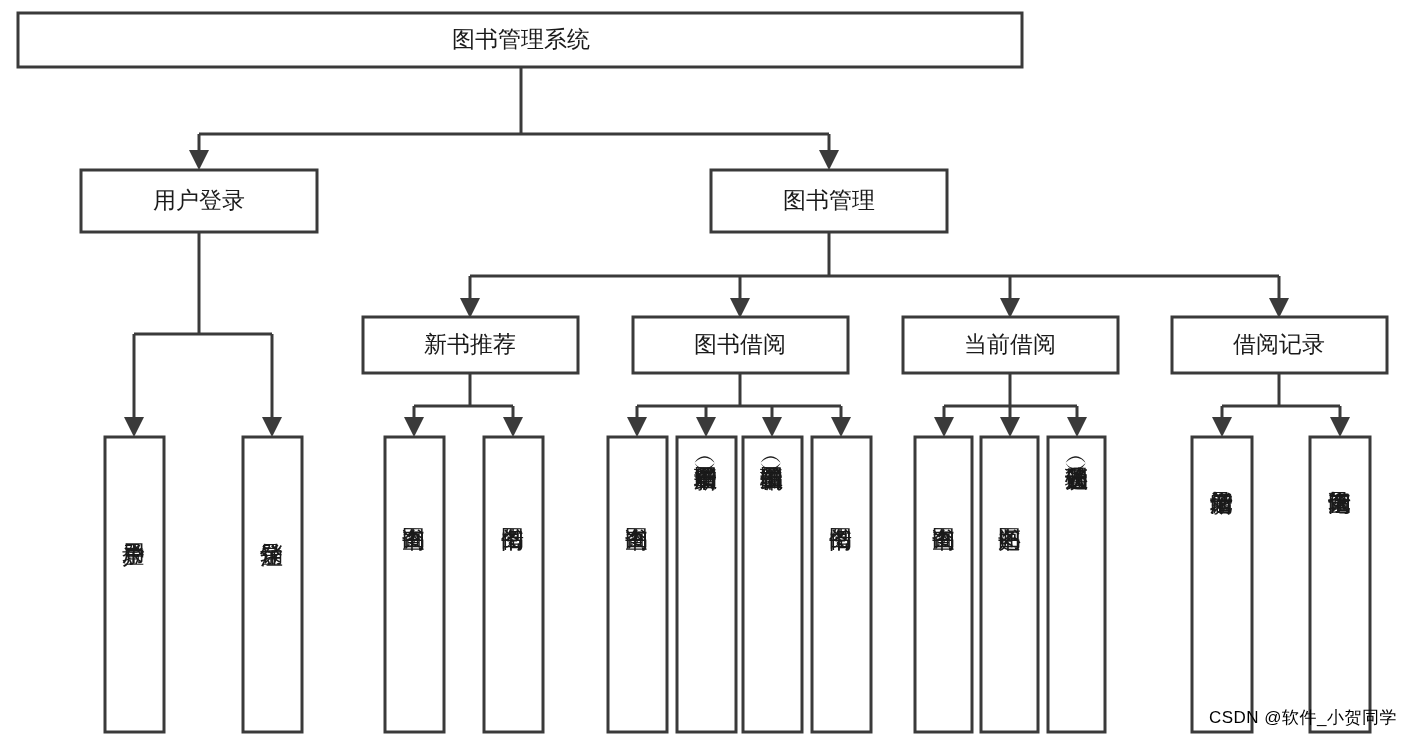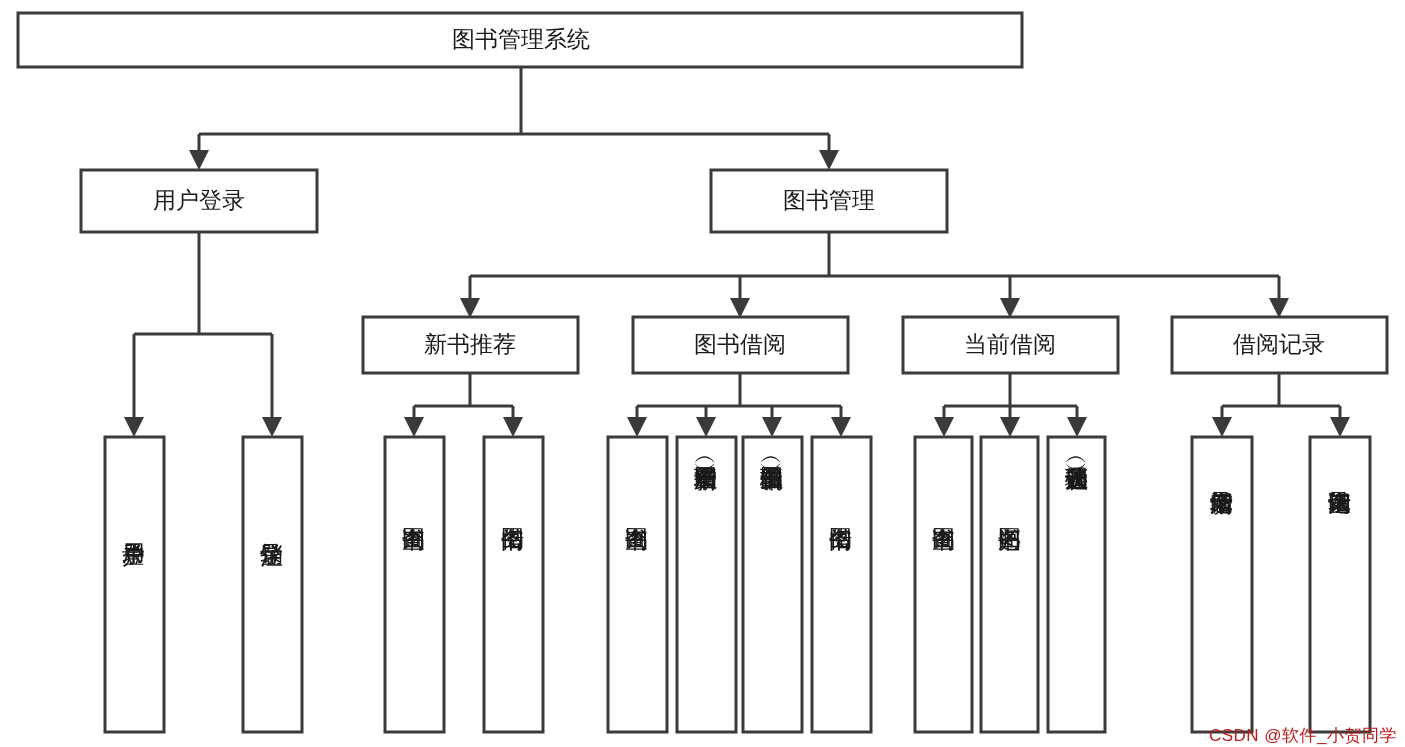--- a/index.html
+++ b/index.html
@@ -48,24 +48,24 @@
   }
   .node-label-v {
     font-family: "Liberation Sans", "DejaVu Sans", sans-serif;
     font-size: 23px;
     fill: #1a1a1a;
     text-anchor: middle;
   }
   .watermark {
     position: absolute;
     right: 8px;
-    bottom: 0;
+    bottom: 18px;
     font-family: "Liberation Sans", "DejaVu Sans", sans-serif;
     font-size: 17px;
-    color: #b91c1c;
+    color: #000000;
     white-space: nowrap;
     letter-spacing: 0.5px;
   }
 </style>
 </head>
 <body>
 
 <div id="diagram-root">
 
 <svg class="diagram" viewBox="0 0 1405 747" xmlns="http://www.w3.org/2000/svg">

